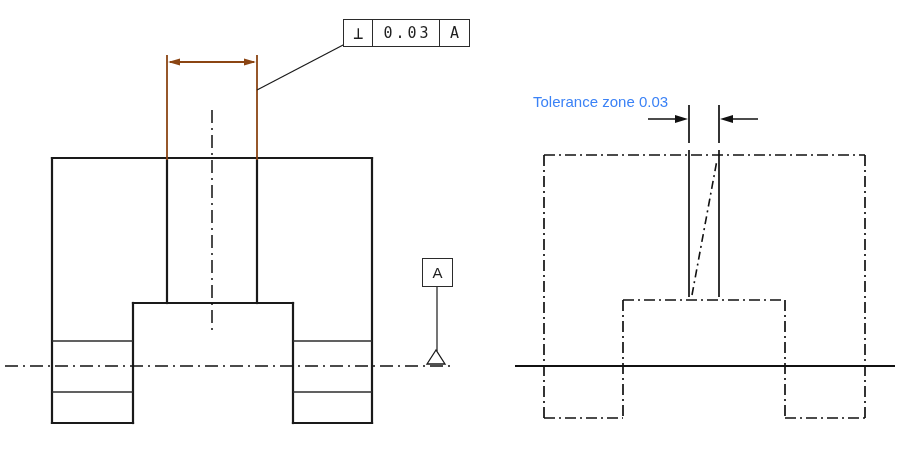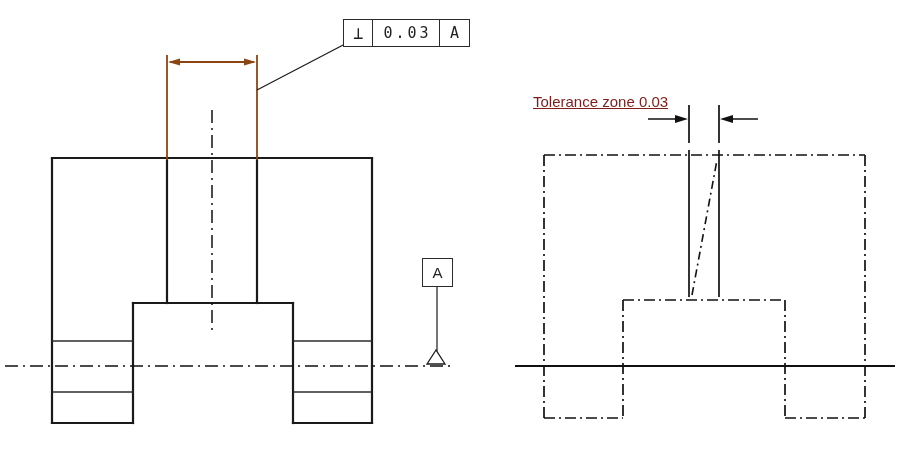--- a/index.html
+++ b/index.html
@@ -1,21 +1,21 @@
 <!DOCTYPE html>
 <html><head>
 <meta charset="utf-8">
 <style>
   html,body{margin:0;padding:0;background:#ffffff;}
   .stage{
     position:relative;width:900px;height:455px;background:#ffffff;overflow:hidden;
     font-family:"Liberation Sans",sans-serif;color:#1a1a1a;
   }
   .stage svg{position:absolute;left:0;top:0;}
-  .label{position:absolute;font-size:15px;line-height:18px;color:#7f1d1d;white-space:nowrap;text-decoration:underline;}
+  .label{position:absolute;font-size:15px;line-height:18px;color:#3b82f6;white-space:nowrap;}
   .fcf{
     position:absolute;left:343px;top:19px;height:28px;display:flex;
     background:#fff;border:1.6px solid #2b2b2b;box-sizing:border-box;
   }
   .fcf-cell{
     display:flex;align-items:center;justify-content:center;box-sizing:border-box;
     font-family:"DejaVu Sans Mono",monospace;font-size:15px;color:#1f1f1f;
   }
   .fcf-cell + .fcf-cell{border-left:1.6px solid #2b2b2b;text-align:right;}
   .fcf-sym{width:28px;font-size:17px;}

